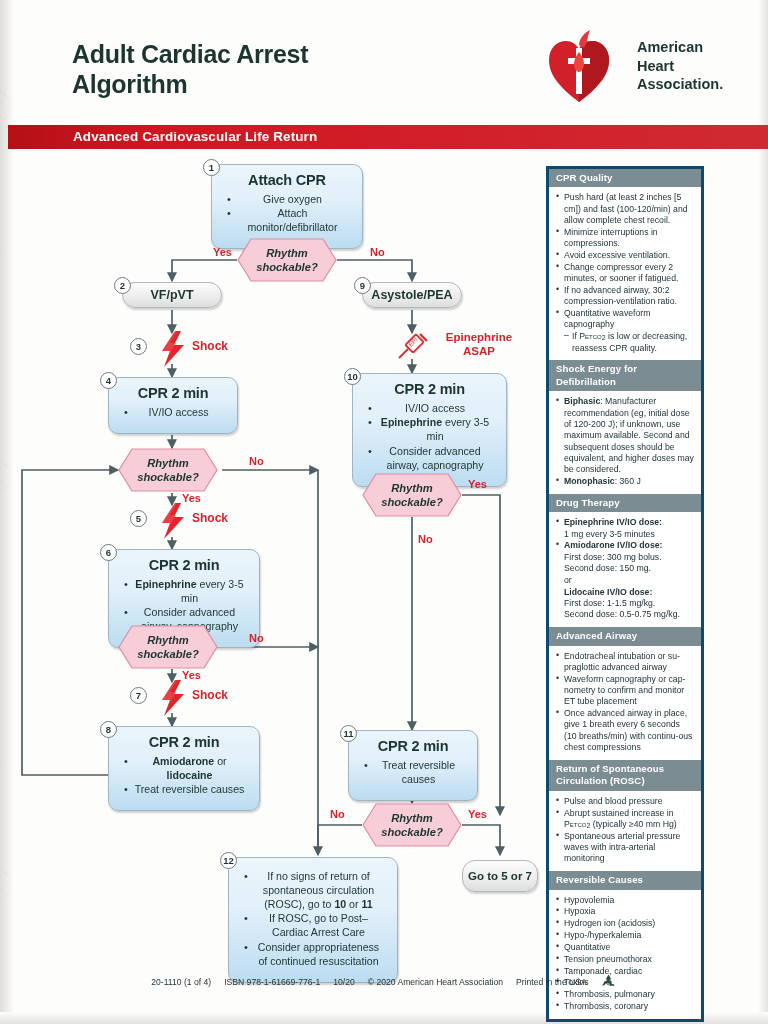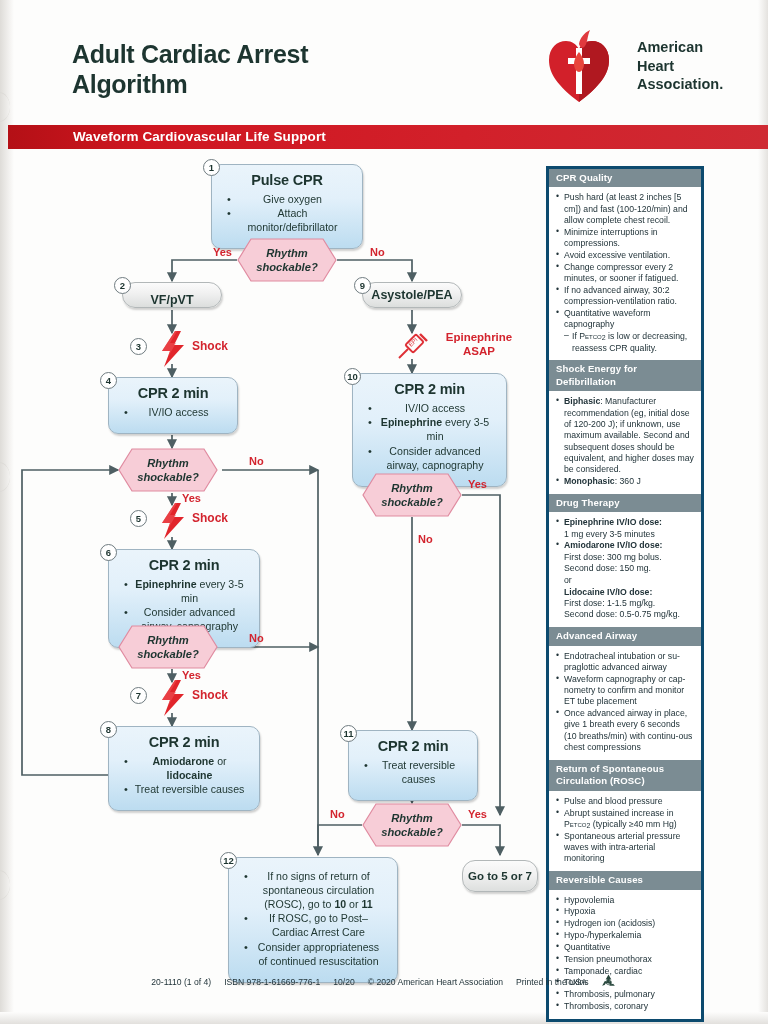--- a/index.html
+++ b/index.html
@@ -201,21 +201,21 @@
       <path d="M33 24 C33 24 28 30 28 36 C28 41 31 44 33 44 C35 44 38 41 38 36 C38 30 33 24 33 24 Z" fill="#e8453c"></path>
     </svg>
     <div class="logo-text">
       <div>American</div>
       <div>Heart</div>
       <div>Association.</div>
     </div>
   </div>
 
   <div class="redbar">
-    <span>Waveform Cardiovascular Life Support</span>
+    <span>Advanced Cardiovascular Life Return</span>
   </div>
 
   <div id="flow">
 
     <svg class="lines" viewBox="0 0 540 810">
       <defs>
         <marker id="ah" markerWidth="8" markerHeight="8" refX="5.2" refY="3" orient="auto">
           <path d="M0,0 L6,3 L0,6 z" fill="#4e5f63"></path>
         </marker>
       </defs>
@@ -265,40 +265,40 @@
 
         <path d="M462,340 L500,340 L500,660"></path>
       </g>
 
       <g stroke="#4e5f63" stroke-width="1.7" fill="none">
         <path d="M318,315 L318,700"></path>
       </g>
     </svg>
 
     <div class="node boxA" style="left:211px; top:9px; width:152px;">
-      <div class="box-title">Pulse CPR</div>
+      <div class="box-title">Attach CPR</div>
       <ul class="box-list">
         <li>Give oxygen</li>
         <li>Attach monitor/defibrillator</li>
       </ul>
     </div>
     <div class="num" style="left:203px; top:4px;">1</div>
 
     <div class="hexwrap" style="left:237px; top:83px; width:100px; height:44px;">
       <svg width="100" height="44" viewBox="0 0 100 44">
         <polygon points="14,1 86,1 99,22 86,43 14,43 1,22" fill="#f7cdd7" stroke="#e08ba0" stroke-width="1.2"></polygon>
       </svg>
       <div class="lbl">
         <span><span>Rhythm</span><br><span>shockable?</span></span>
       </div>
     </div>
     <div class="ylabel" style="left:213px; top:91px;">Yes</div>
     <div class="ylabel" style="left:370px; top:91px;">No</div>
 
-    <div class="node pill" style="left:122px; top:127px; width:100px; height:26px;align-items:flex-end;">
+    <div class="node pill" style="left:122px; top:127px; width:100px; height:26px;">
       <span>VF/pVT</span>
     </div>
     <div class="num" style="left:114px; top:122px;">2</div>
 
     <div class="node pill" style="left:362px; top:127px; width:100px; height:26px;">
       <span>Asystole/PEA</span>
     </div>
     <div class="num" style="left:354px; top:122px;">9</div>
 
     <svg class="bolt" style="left:158px; top:176px;" width="30" height="36" viewBox="0 0 30 36">

